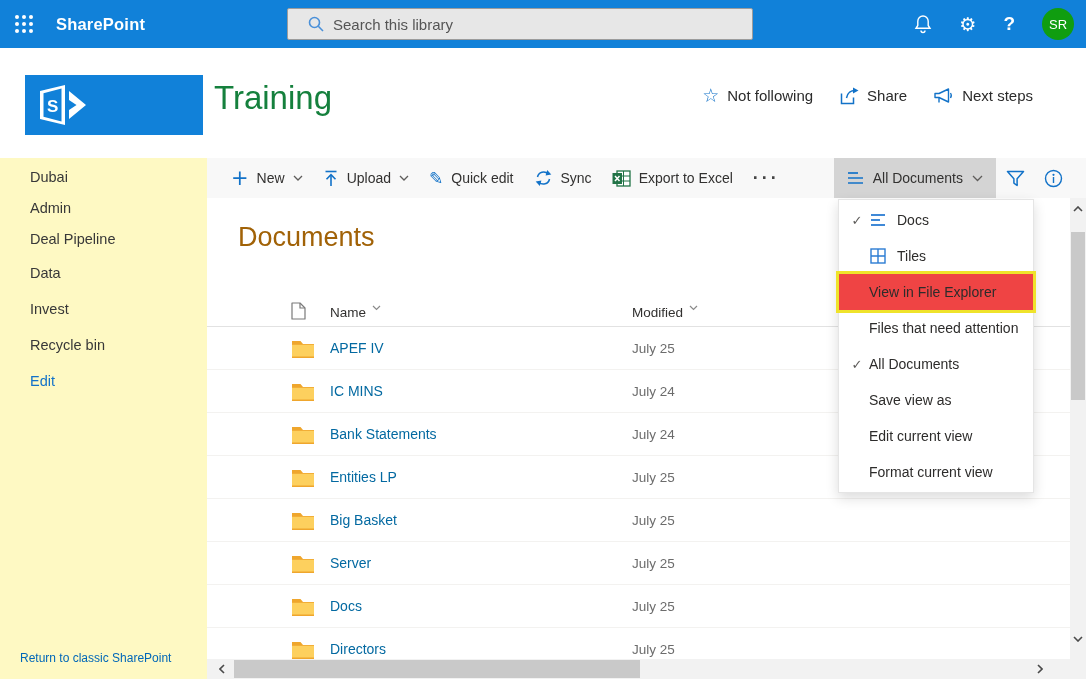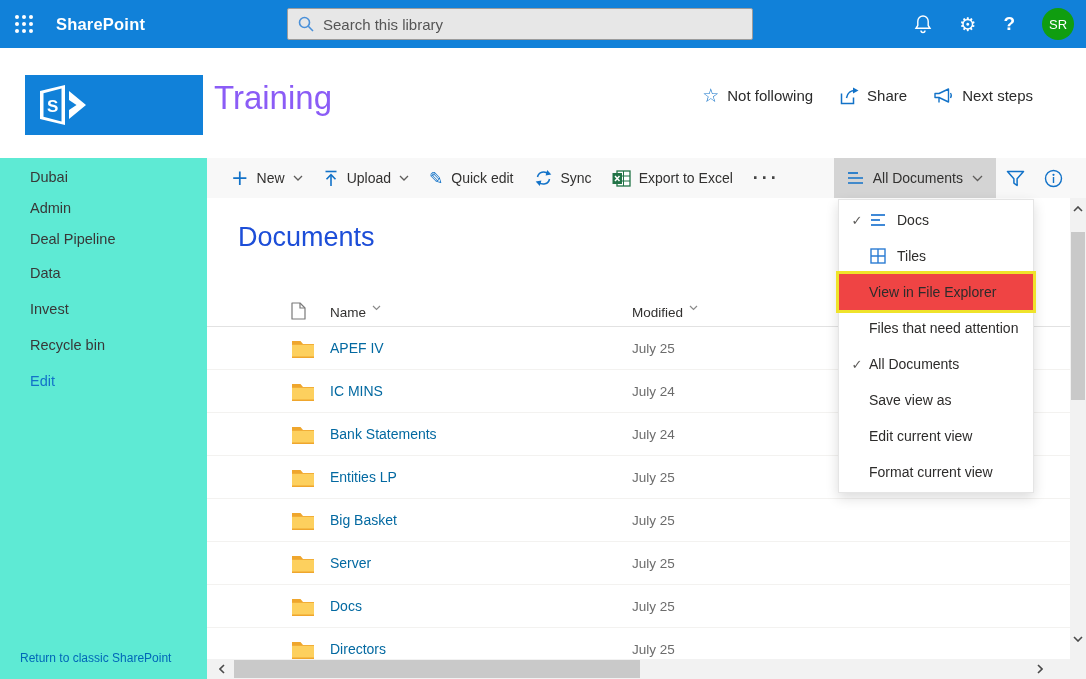--- a/index.html
+++ b/index.html
@@ -9,62 +9,62 @@
   .glyph{font-family:"DejaVu Sans",sans-serif;line-height:1}
 
   
   .suite-bar{position:absolute;top:0;left:0;right:0;height:48px;background:var(--suite-bar,#1181d9);
              display:flex;align-items:center;color:#fff;z-index:30}
   .waffle{width:48px;height:48px;display:flex;align-items:center;justify-content:center;cursor:pointer}
   .waffle-grid{display:grid;grid-template-columns:repeat(3,4px);grid-gap:3px}
   .waffle-grid i{width:4px;height:4px;background:#fff;border-radius:50%}
   .brand{font-weight:bold;font-size:16.5px;margin-left:8px;letter-spacing:.2px}
   .search-box{position:absolute;left:287px;top:8px;width:466px;height:32px;background:#e7e7e7;
-              border:1px solid #9c9c9c;border-radius:2px;display:flex;align-items:center;padding:0 10px;gap:9px}
+              border:1px solid #9c9c9c;border-radius:2px;display:flex;align-items:center;padding:0 20px;gap:9px}
   .search-box svg{flex:none}
   .search-box input{border:none;background:transparent;outline:none;font-size:15px;color:#333;width:100%;font-family:inherit}
   .search-box input::placeholder{color:#555;opacity:1}
   .suite-icons{position:absolute;right:0;top:0;height:48px;display:flex;align-items:center;gap:27px;padding-right:12px}
   .suite-btn{display:flex;align-items:center;justify-content:center;cursor:pointer;color:#fff}
   .gear-glyph{font-size:19px}.help-glyph{font-size:19px;font-weight:bold;font-family:"Liberation Sans",sans-serif}
   .avatar{width:32px;height:32px;border-radius:50%;background:var(--avatar-green,#109d10);
           display:flex;align-items:center;justify-content:center;font-size:13px;color:#fff;cursor:pointer}
 
   
   .site-header{position:absolute;top:48px;left:0;right:0;height:110px;background:#fff}
   .site-logo{position:absolute;left:25px;top:27px;width:178px;height:60px;background:var(--suite-bar,#1181d9);cursor:pointer}
   .site-logo svg{position:absolute;left:13px;top:8px}
-  .site-title{position:absolute;left:214px;top:31px;font-size:33px;font-weight:300;color:#8b5cf6}
+  .site-title{position:absolute;left:214px;top:31px;font-size:33px;font-weight:300;color:#15803d}
   .header-actions{position:absolute;right:53px;top:38px;display:flex;gap:26px;align-items:center;font-size:15px;color:#2b2b2b}
   .h-action{display:flex;align-items:center;gap:8px;cursor:pointer}
   .h-action .glyph{color:var(--accent,#1272c8);font-size:19px}
 
   
-  .sidebar{position:absolute;left:0;top:158px;bottom:0;width:243px;background:#5eead4;border-right:1px solid #efefef}
+  .sidebar{position:absolute;left:0;top:158px;bottom:0;width:243px;background:#fef9c3;border-right:1px solid #efefef}
   .nav{padding:4px 0 0 30px;font-size:14.5px;color:#383838}
   .nav-item{height:36px;line-height:36px;cursor:pointer;white-space:nowrap}
   .nav-item:nth-child(1),.nav-item:nth-child(2),.nav-item:nth-child(3){height:31px;line-height:31px}
   .nav-item.accent{color:var(--accent,#1272c8)}
   .classic-link{position:absolute;left:20px;bottom:14px;font-size:12px;color:var(--link,#0067b8);cursor:pointer}
 
   
   .toolbar{position:absolute;left:207px;top:158px;right:0;height:40px;background:#f8f8f8;display:flex;align-items:center;z-index:5}
   .tb-left{display:flex;align-items:center;padding-left:14px}
   .tb-btn{display:flex;align-items:center;gap:8px;padding:0 10px;height:40px;cursor:pointer;color:#323130;white-space:nowrap}
   .tb-btn .glyph{color:var(--accent,#1272c8)}
   .plus-glyph{font-size:21px;font-weight:400}
   .pencil-glyph{font-size:17px}
   .ellipsis{font-size:18px;letter-spacing:3px;color:#444;font-weight:bold}
   .tb-right{margin-left:auto;display:flex;align-items:center;padding-right:14px}
   .view-selector{display:flex;align-items:center;gap:9px;background:#d4d4d4;height:40px;padding:0 13px;cursor:pointer}
   .icon-btn{width:38px;height:40px;display:flex;align-items:center;justify-content:center;cursor:pointer}
 
   
   .content{position:absolute;left:207px;top:198px;width:863px;height:461px;background:#fff;overflow:hidden}
-  .doc-heading{position:absolute;left:31px;top:24px;font-size:27px;font-weight:300;color:#1d4ed8}
+  .doc-heading{position:absolute;left:31px;top:24px;font-size:27px;font-weight:300;color:#a16207}
   .grid-row{display:grid;grid-template-columns:84px 39px 302px 1fr;align-items:center}
   .table-header{position:absolute;left:0;top:100px;width:100%;height:29px;font-size:13.5px;color:#323130;border-bottom:1px solid #e2e2e2}
   .th{display:flex;align-items:flex-start;gap:6px;cursor:pointer}
   .rows{position:absolute;left:0;top:129px;width:100%}
   .row{height:43px;border-bottom:1px solid #f3f2f0;cursor:pointer}
   .row .icon-cell{display:flex;align-items:center}
   .name-cell{font-size:14px;color:#0369a1}
   .mod-cell{font-size:13.5px;color:#6c6c6c}
 
   

